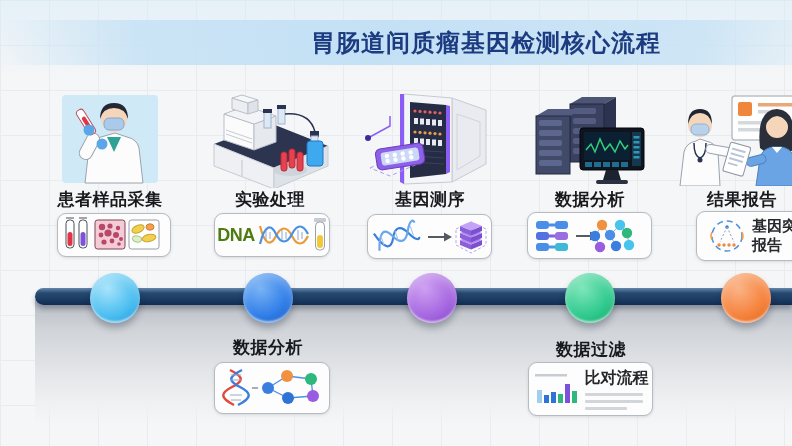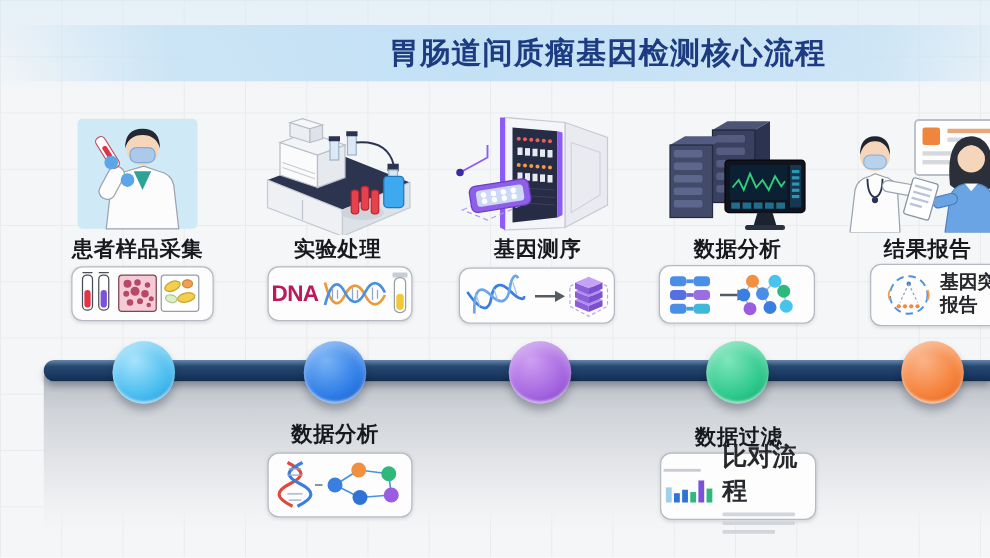--- a/index.html
+++ b/index.html
@@ -18,23 +18,23 @@
   .banner{left:0;top:20px;width:792px;height:45px;
     background:linear-gradient(90deg,rgba(198,226,245,0) 0%,rgba(198,226,245,.85) 16%,
       #c3e0f5 45%,rgba(198,226,245,.8) 84%,rgba(198,226,245,0) 100%);padding-left:44px;}
   .title{width:100%;text-align:center;line-height:45px;font-size:24px;font-weight:700;
     color:#1c3b80;transform:translateX(46px);letter-spacing:1px;}
   .slabel{position:absolute;width:160px;text-align:center;font-size:17px;font-weight:700;
     color:#17191d;letter-spacing:.5px;}
   .card{position:absolute;background:#fdfdfe;border:1.5px solid #b6bac2;border-radius:9px;
     box-shadow:0 1px 3px rgba(40,50,70,.14);display:flex;align-items:center;
     justify-content:center;gap:4px;box-sizing:border-box;}
-  .dnatext{font-size:18px;font-weight:700;color:#be185d;letter-spacing:-.5px;}
+  .dnatext{font-size:18px;font-weight:700;color:#4d7c0f;letter-spacing:-.5px;}
   .rpt-text{font-size:15px;font-weight:600;color:#26282c;line-height:1.25;text-align:left;}
-  .pipe-text{font-size:20px;font-weight:600;color:#26282c;}
+  .pipe-text{font-size:16px;font-weight:600;color:#26282c;}
   .ph-line{height:3px;background:#d2d5da;margin-top:4px;border-radius:1px;}
   .platform{left:35px;top:300px;width:757px;height:126px;
     background:linear-gradient(180deg,#b7bcc4 0%,#cfd3d8 22%,#e2e4e7 55%,#f0f1f3 82%,rgba(245,246,247,0) 100%);}
   .tbar{left:35px;top:288px;width:757px;height:17px;border-radius:9px 0 0 9px;
     background:linear-gradient(180deg,#6487ae 0%,#27496f 30%,#1a3a63 70%,#122c4e 100%);
     box-shadow:0 4px 5px rgba(15,25,45,.3);}
   .dot{position:absolute;width:50px;height:50px;border-radius:50%;top:273px;
     box-shadow:inset 0 -3px 2px -1px rgba(255,255,255,.55), inset 0 5px 8px rgba(255,255,255,.35),
       0 5px 7px rgba(15,25,45,.3);}
   .d1{left:90px;background:radial-gradient(circle at 35% 30%,#a8e4fb,#49bdf0 60%,#1f8fd0 100%);}

